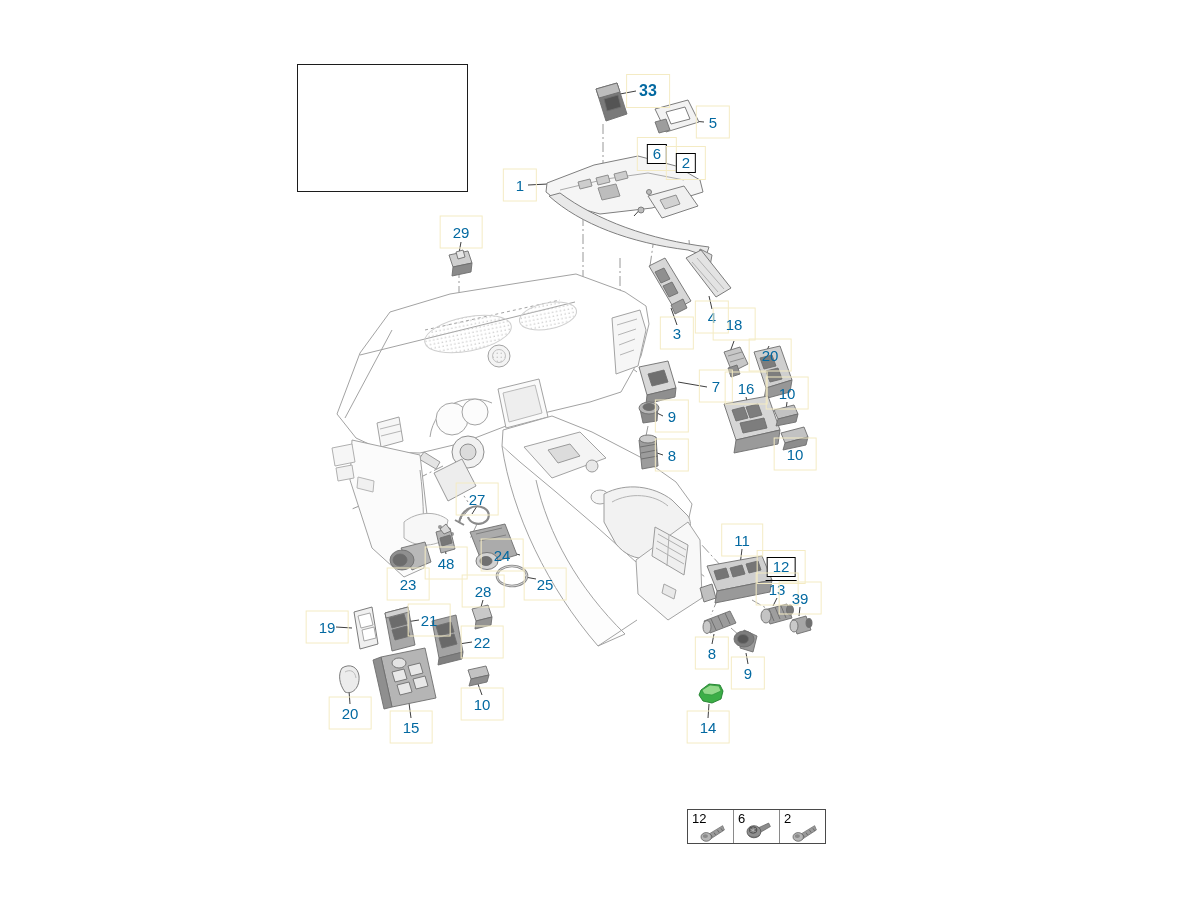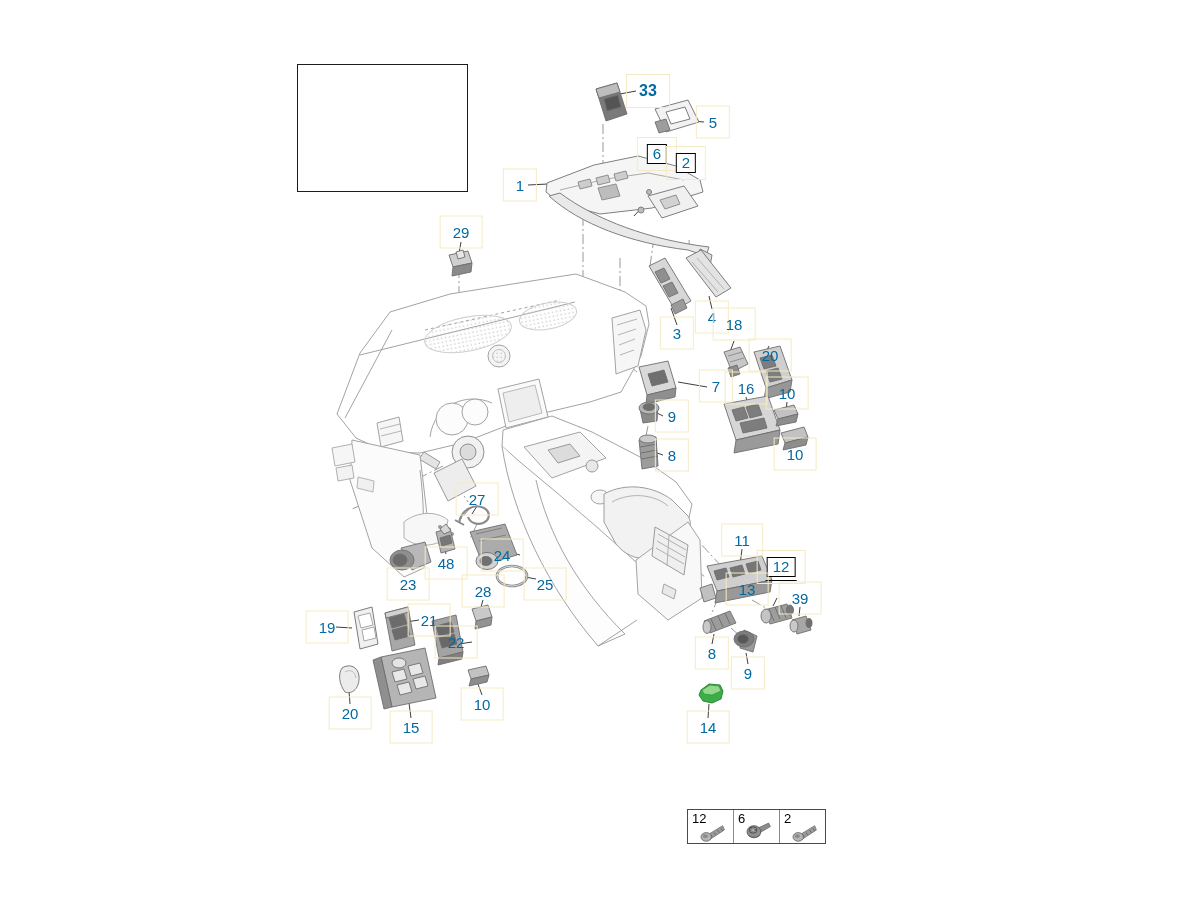--- a/index.html
+++ b/index.html
@@ -404,25 +404,25 @@
   <div class="callout" style="left:672px;top:455px">8</div>
   <div class="callout" style="left:795px;top:454px">10</div>
   <div class="callout" style="left:477px;top:499px">27</div>
   <div class="callout" style="left:502px;top:555px">24</div>
   <div class="callout" style="left:545px;top:584px">25</div>
   <div class="callout" style="left:446px;top:563px">48</div>
   <div class="callout" style="left:408px;top:584px">23</div>
   <div class="callout" style="left:483px;top:591px">28</div>
   <div class="callout" style="left:742px;top:540px">11</div>
   <div class="callout boxed underlined" style="left:781px;top:567px">12</div>
-  <div class="callout" style="left:747px;top:589px">13</div>
+  <div class="callout" style="left:777px;top:589px">13</div>
   <div class="callout" style="left:800px;top:598px">39</div>
   <div class="callout" style="left:327px;top:627px">19</div>
   <div class="callout" style="left:429px;top:620px">21</div>
-  <div class="callout" style="left:456px;top:642px">22</div>
+  <div class="callout" style="left:482px;top:642px">22</div>
   <div class="callout" style="left:712px;top:653px">8</div>
   <div class="callout" style="left:748px;top:673px">9</div>
   <div class="callout" style="left:350px;top:713px">20</div>
   <div class="callout" style="left:411px;top:727px">15</div>
   <div class="callout" style="left:482px;top:704px">10</div>
   <div class="callout" style="left:708px;top:727px">14</div>
 
   <div class="legend">
     <div class="legend-cell">
       <span class="legend-num">12</span>

